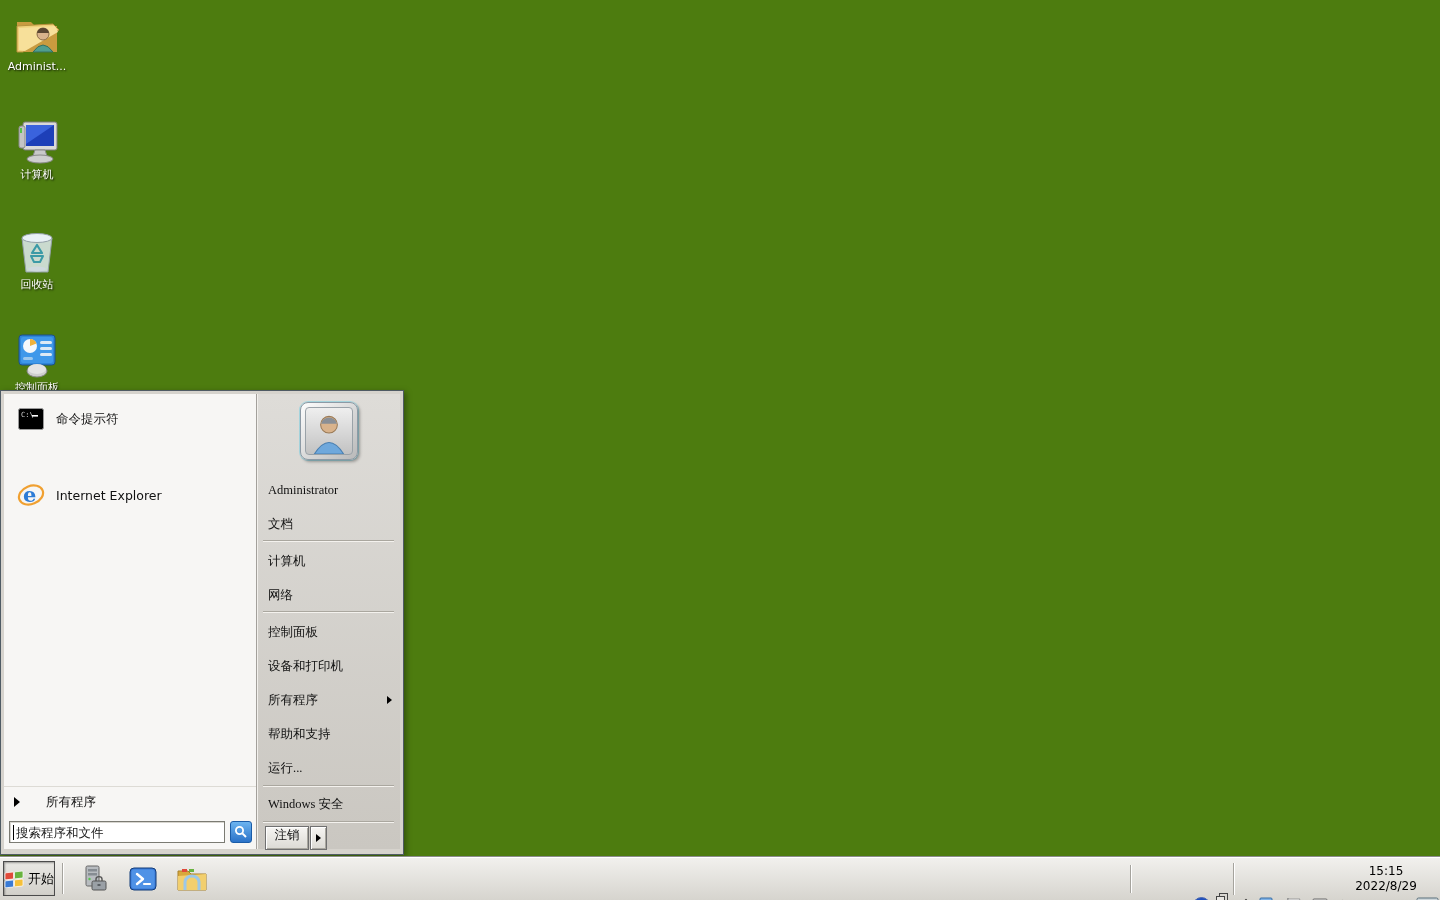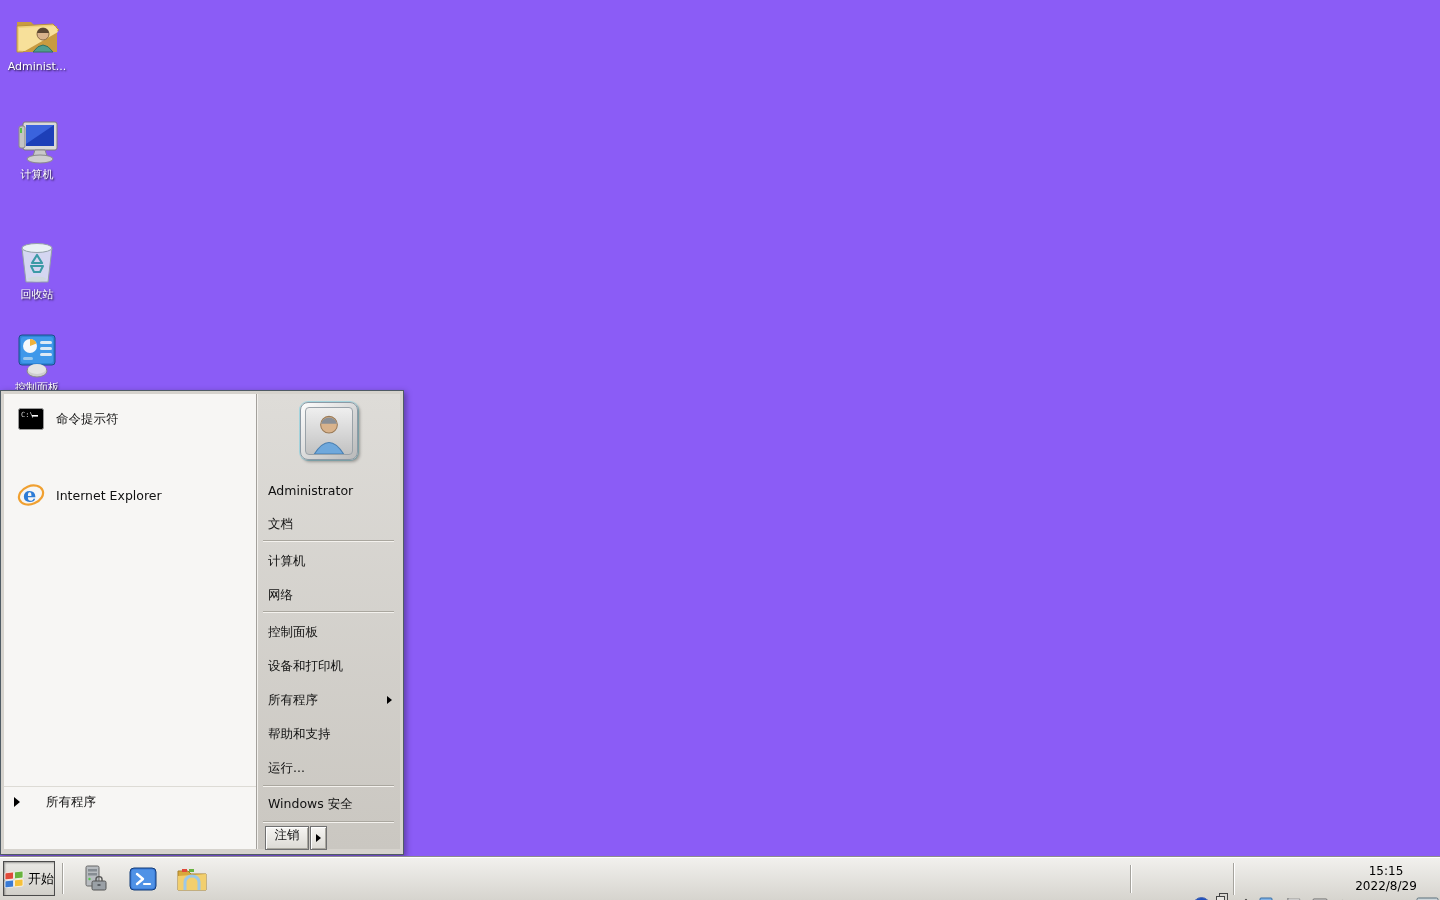--- a/index.html
+++ b/index.html
@@ -1,17 +1,17 @@
 <!DOCTYPE html>
 <html><head>
 <meta charset="utf-8">
 <style>
   * { margin:0; padding:0; box-sizing:border-box; }
   body { font-family:"DejaVu Sans", sans-serif; }
-  #screen { position:relative; width:1440px; height:900px; background:#8b5cf6; overflow:hidden; }
+  #screen { position:relative; width:1440px; height:900px; background:#4d7c0f; overflow:hidden; }
 
   
   .dicon { position:absolute; left:4px; width:66px; text-align:center; cursor:default; }
   .dicon .glyph { display:block; margin:0 auto; }
   .dicon .dlabel { display:block; margin-top:2px; color:#fff; font-size:11px; line-height:13px;
                    text-shadow:1px 1px 2px rgba(0,0,0,.9); white-space:nowrap; }
 
   
   #startmenu { position:absolute; left:0; top:390px; width:404px; height:465px;
                background:#d6d3cd; border:1px solid #4f5b64; padding:3px 3px 5px 3px; z-index:5;
@@ -21,21 +21,21 @@
   #sm-right { position:relative; flex:1; height:100%; background:linear-gradient(#dedcd8,#cac7c1);
               border-left:1px solid #a3a09b; box-shadow:inset 1px 0 0 #f2f0ec; }
 
   .lrow { position:absolute; left:0; width:100%; height:38px; display:flex; align-items:center;
           padding-left:12px; font-size:12.5px; color:#111; cursor:default; }
   .licon { width:30px; height:30px; display:flex; align-items:center; justify-content:center; margin-right:10px; }
   .subarrow { margin-left:auto; margin-right:12px; width:0; height:0;
               border-left:5px solid #000; border-top:4px solid transparent; border-bottom:4px solid transparent; }
 
   .rrow { position:absolute; left:0; width:100%; height:22px; display:flex; align-items:center;
-          padding-left:11px; font-size:12.5px; color:#111; cursor:default; }
+          padding-left:11px; font-size:12.5px; color:#111; cursor:default;font-family:Liberation Serif, serif; }
   .rsep { position:absolute; left:6px; right:6px; height:2px;
           border-top:1px solid #aaa79f; border-bottom:1px solid #f4f2ee; }
 
   #allprog { position:absolute; bottom:34px; left:0; width:100%; height:26px; display:flex;
              align-items:center; font-size:12.5px; color:#111; cursor:default; }
   #allprog .tri { width:0; height:0; border-left:6px solid #000; border-top:5px solid transparent;
                   border-bottom:5px solid transparent; margin:0 26px 0 10px; }
   #lsep { position:absolute; bottom:62px; left:0; right:0; height:1px; background:#dddbd5; }
 
   #searchrow { position:absolute; bottom:3px; left:0; width:100%; height:28px; }
@@ -104,21 +104,21 @@
       <rect x="13" y="7" width="28" height="21" fill="#1d3fb8"></rect>
       <path d="M13 7 L41 7 L13 26 Z" fill="#3a63dd"></path>
       <rect x="6" y="8" width="6" height="22" rx="2" fill="#c4c4c4" stroke="#8a8a8a"></rect>
       <rect x="7" y="10" width="2" height="5" fill="#57c24e"></rect>
       <path d="M22 32 L32 32 L34 38 L20 38 Z" fill="#c9c9c9" stroke="#8a8a8a"></path>
       <ellipse cx="27" cy="41" rx="13" ry="4" fill="#cfcfcf" stroke="#8a8a8a"></ellipse>
     </svg>
     <span class="dlabel">计算机</span>
   </div>
 
-  <div class="dicon" style="top:238px">
+  <div class="dicon" style="top:228px">
     <svg class="glyph" width="46" height="48" viewBox="0 0 46 48">
       <path d="M8 10 L38 10 L34 44 L12 44 Z" fill="rgba(225,235,240,.85)" stroke="#93a0a8"></path>
       <ellipse cx="23" cy="10" rx="15" ry="4.5" fill="#e9f1f5" stroke="#93a0a8"></ellipse>
       <ellipse cx="23" cy="41" rx="9" ry="2.5" fill="#cfd9de"></ellipse>
       <path d="M23 17 l5 8 h-10 z" fill="none" stroke="#3b9aa6" stroke-width="2.2" stroke-linejoin="round"></path>
       <path d="M17 28 h12 l-3 6 h-6 z" fill="none" stroke="#3b9aa6" stroke-width="2" stroke-linejoin="round"></path>
     </svg>
     <span class="dlabel">回收站</span>
   </div>
 
@@ -164,20 +164,32 @@
           <span>Internet Explorer</span>
         </div>
 
         <div id="lsep"></div>
 
         <div id="allprog">
           <span class="tri"></span>
           <span>所有程序</span>
         </div>
 
+        <div id="searchrow">
+          <div id="searchbox">
+            <div class="caret"></div>
+            <input id="searchinput" type="text" value="" placeholder="搜索程序和文件" style="">
+          </div>
+          <div id="searchbtn">
+            <svg width="14" height="14" viewBox="0 0 14 14">
+              <circle cx="5.5" cy="5.5" r="3.6" fill="none" stroke="#fff" stroke-width="1.8"></circle>
+              <line x1="8.4" y1="8.4" x2="12" y2="12" stroke="#fff" stroke-width="2"></line>
+            </svg>
+          </div>
+        </div>
       </div>
 
       <div id="sm-right">
 
         <div id="avatarframe">
           <div class="av-in">
             <svg width="100%" height="100%" viewBox="0 0 44 44">
               <circle cx="22" cy="16" r="8" fill="#d9b38c" stroke="#9a7a56"></circle>
               <path d="M22 9 a8 8 0 0 1 7.5 6 l-15 0 a8 8 0 0 1 7.5 -6z" fill="#8a8f96"></path>
               <path d="M8 44 q14 -22 28 0 z" fill="#6fa8dc" stroke="#4a7fb0"></path>

